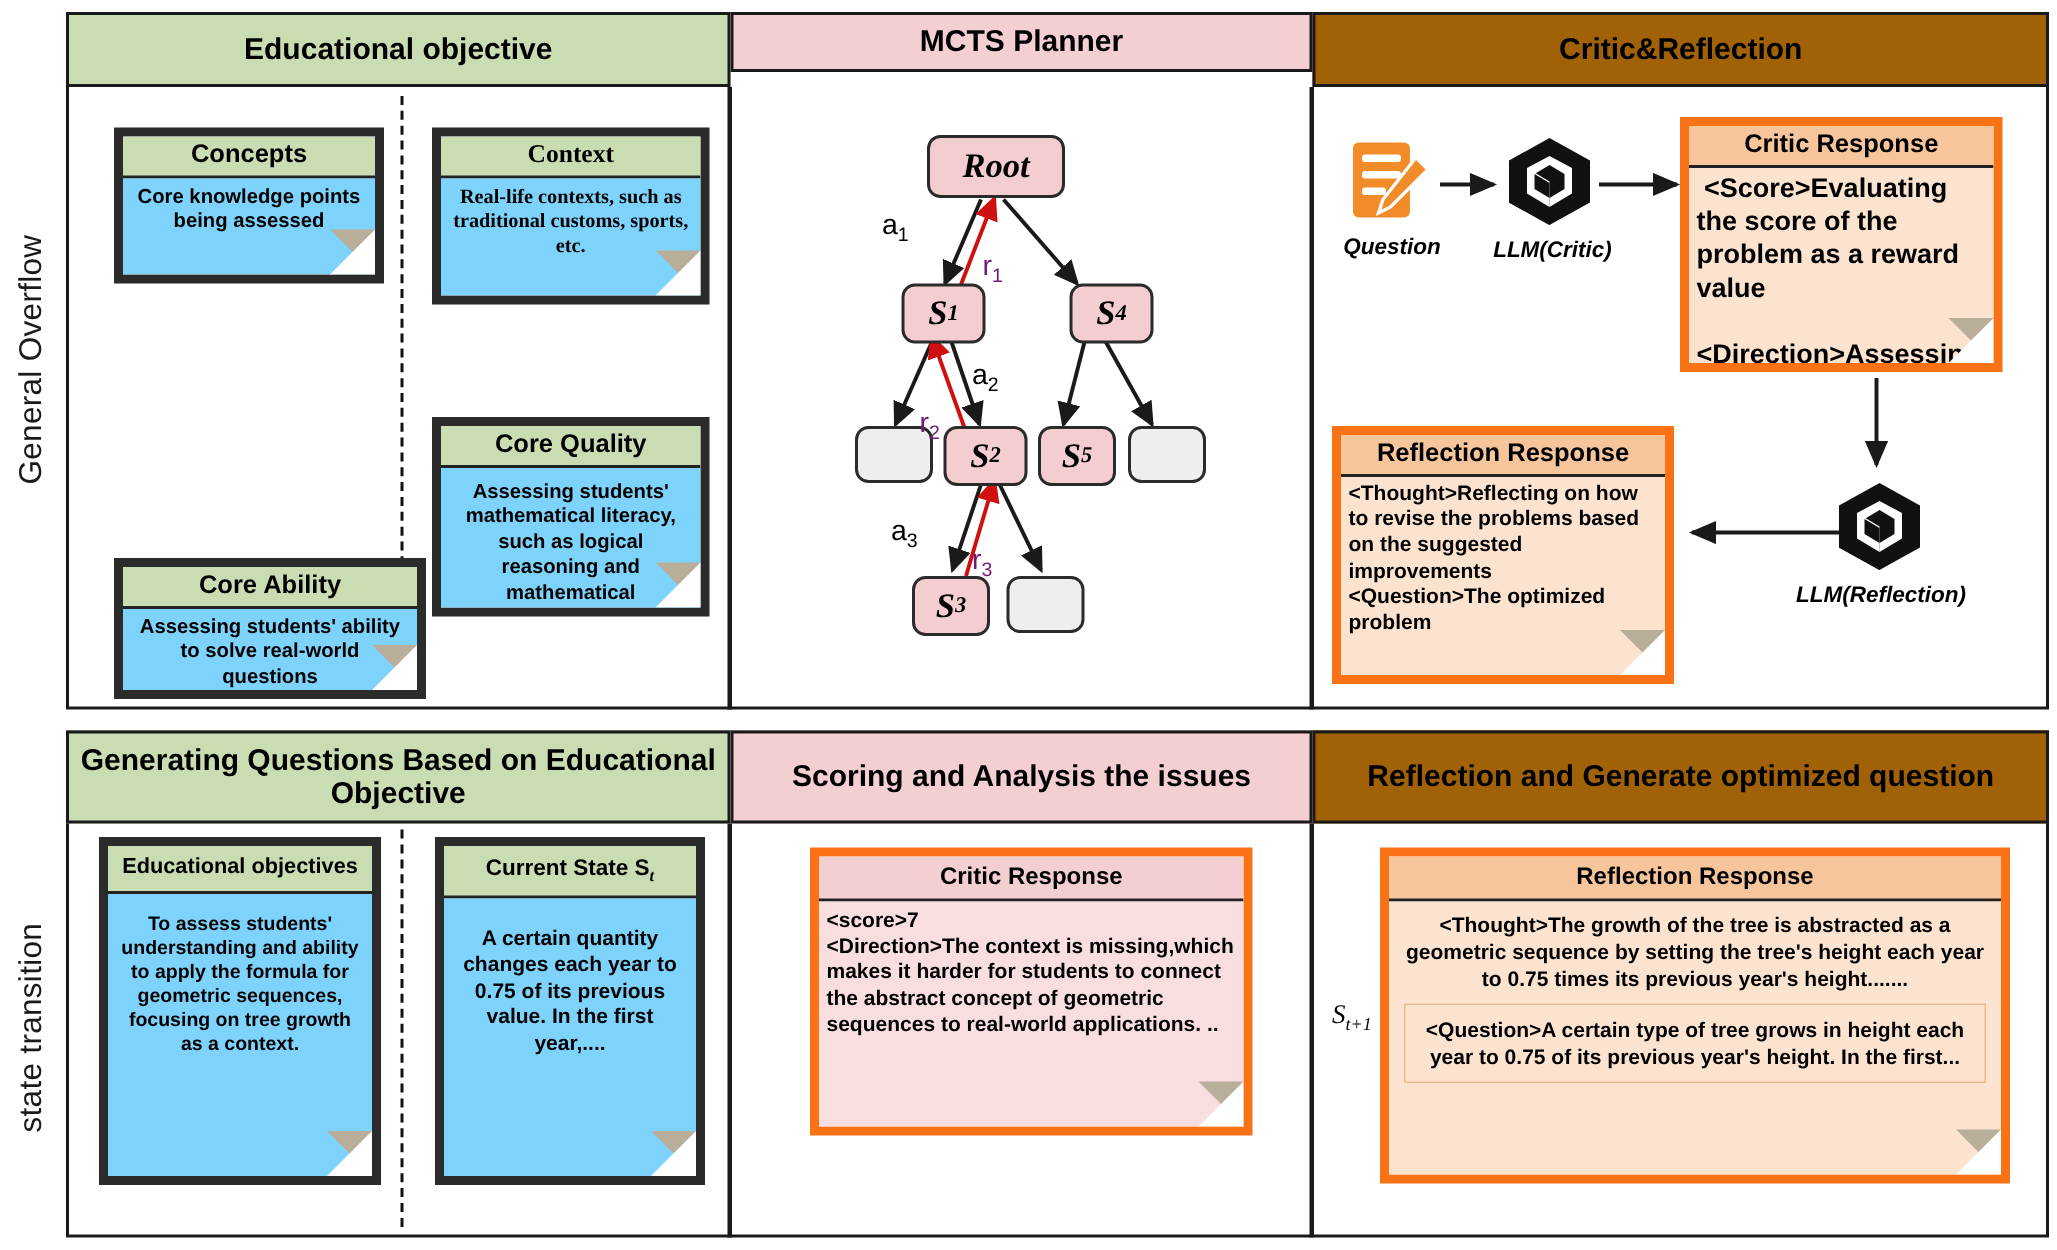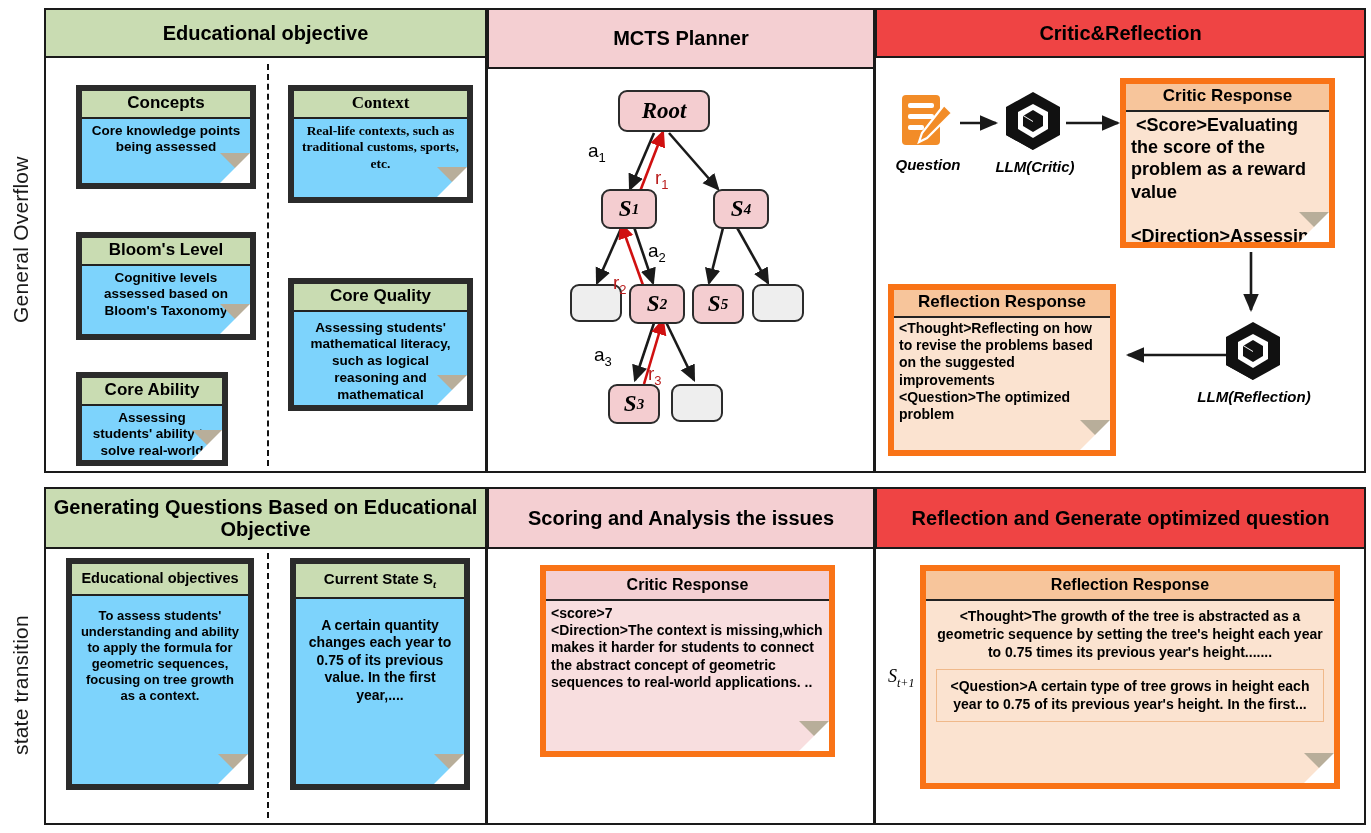--- a/index.html
+++ b/index.html
@@ -10,21 +10,21 @@
     font-size:21px;color:#1a1a1a;letter-spacing:.2px;text-align:center;
     display:flex;align-items:center;justify-content:center;font-family:"Liberation Sans",sans-serif;}
 
   .band{position:absolute;border:2.5px solid #1a1a1a;box-sizing:border-box;background:#fff;}
 
   .colhdr{position:absolute;box-sizing:border-box;border:2px solid #1a1a1a;
     display:flex;align-items:center;justify-content:center;text-align:center;
     font-weight:bold;font-size:20px;line-height:1.12;padding:2px 6px;}
   .hdr-green{background:#c9dcb2;}
   .hdr-pink{background:#f4cfd2;}
-  .hdr-orange{background:#ef4444;}
+  .hdr-orange{background:#a16207;}
 
   .vdiv{position:absolute;border-left:2.5px dashed #111;}
   .vsolid{position:absolute;background:#1a1a1a;}
 
   
   .card{position:absolute;box-sizing:border-box;border:6px solid #f97316;
     display:flex;flex-direction:column;overflow:hidden;}
   .card .chdr{border-bottom:2px solid #222;text-align:center;font-weight:bold;
     padding:3px 2px 4px;line-height:1.1;flex:0 0 auto;}
   .card .cbody{flex:1 1 auto;padding:4px 6px 6px;font-weight:bold;line-height:1.24;}
@@ -50,42 +50,42 @@
   
   .node{position:absolute;box-sizing:border-box;border:2.5px solid #2b2b2b;border-radius:9px;
     display:flex;align-items:center;justify-content:center;
     font-family:"Liberation Serif",serif;font-weight:bold;font-style:italic;font-size:23px;
     background:#f4cdd0;}
   .node.empty{background:#eeeeee;}
   .node .sub{font-size:15px;vertical-align:sub;font-style:italic;}
 
   .edgelbl{position:absolute;font-size:19px;font-family:"Liberation Sans",sans-serif;}
   .edgelbl .sub{font-size:13px;vertical-align:sub;}
-  .red{color:#b91c1c;}
+  .red{color:#701a75;}
 
   .icon-caption{position:absolute;font-style:italic;font-weight:bold;font-size:15px;text-align:center;}
 
   .st-lbl{position:absolute;font-family:"Liberation Serif",serif;font-style:italic;font-size:18px;}
   .st-lbl .sub{font-size:12px;vertical-align:sub;}
 
   .qbox{position:absolute;box-sizing:border-box;border:1.5px solid #f0b98a;background:#fbe3d0;
     font-weight:bold;line-height:1.3;padding:7px 8px;}
 </style>
 </head>
 <body>
 
 <div id="root">
 
   <div class="vlabel" style="left:4px;top:60px;width:34px;height:360px;">General Overflow</div>
   <div class="vlabel" style="left:4px;top:540px;width:34px;height:290px;">state transition</div>
 
   <div class="band" style="left:44px;top:8px;width:1322px;height:465px;"></div>
 
   <div class="colhdr hdr-green" style="left:44px;top:8px;width:443px;height:50px;">Educational objective</div>
-  <div class="colhdr hdr-pink" style="left:487px;top:8px;width:388px;height:61px;">MCTS Planner</div>
+  <div class="colhdr hdr-pink" style="left:487px;top:8px;width:388px;height:40px;">MCTS Planner</div>
   <div class="colhdr hdr-orange" style="left:875px;top:8px;width:491px;height:50px;">Critic&amp;Reflection</div>
 
   <div class="vsolid" style="left:485px;top:58px;width:2.5px;height:415px;"></div>
   <div class="vsolid" style="left:873px;top:58px;width:2.5px;height:415px;"></div>
 
   <div class="vdiv" style="left:267px;top:64px;height:402px;"></div>
 
   <div class="card g" style="left:76px;top:85px;width:180px;height:104px;">
     <div class="chdr ctr" style="font-size:17px;">Concepts</div>
     <div class="cbody ctr" style="font-size:13.5px;">Core knowledge points being assessed</div>
@@ -97,39 +97,31 @@
 
   <div class="card g" style="left:288px;top:85px;width:185px;height:118px;font-family:Liberation Serif, serif;">
     <div class="chdr ctr" style="font-size:17px;">Context</div>
     <div class="cbody ctr" style="font-size:13.5px;">Real-life contexts, such as traditional customs, sports, etc.</div>
     <div class="foldwrap">
         <div class="t2"></div>
         <div class="t1"></div>
       </div>
   </div>
 
-  <div class="card g" style="left:76px;top:232px;width:180px;height:108px;">
-    <div class="chdr ctr" style="font-size:17px;">Bloom's Level</div>
-    <div class="cbody ctr" style="font-size:13.5px;">Cognitive levels assessed based on Bloom's Taxonomy</div>
-    <div class="foldwrap">
-        <div class="t2"></div>
-        <div class="t1"></div>
-      </div>
-  </div>
 
   <div class="card g" style="left:288px;top:278px;width:185px;height:133px;">
     <div class="chdr ctr" style="font-size:17px;">Core Quality</div>
     <div class="cbody ctr" style="font-size:13.5px;padding-top:8px;">Assessing students' mathematical literacy, such as logical reasoning and mathematical modeling...</div>
     <div class="foldwrap">
         <div class="t2"></div>
         <div class="t1"></div>
       </div>
   </div>
 
-  <div class="card g" style="left:76px;top:372px;width:152px;height:94px;">
+  <div class="card g" style="left:76px;top:372px;width:208px;height:94px;">
     <div class="chdr ctr" style="font-size:17px;">Core Ability</div>
     <div class="cbody ctr" style="font-size:13.5px;">Assessing students' ability to solve real-world questions</div>
     <div class="foldwrap">
         <div class="t2"></div>
         <div class="t1"></div>
       </div>
   </div>
 
   <svg width="388" height="415" style="position:absolute;left:487px;top:58px;">
     <defs>

